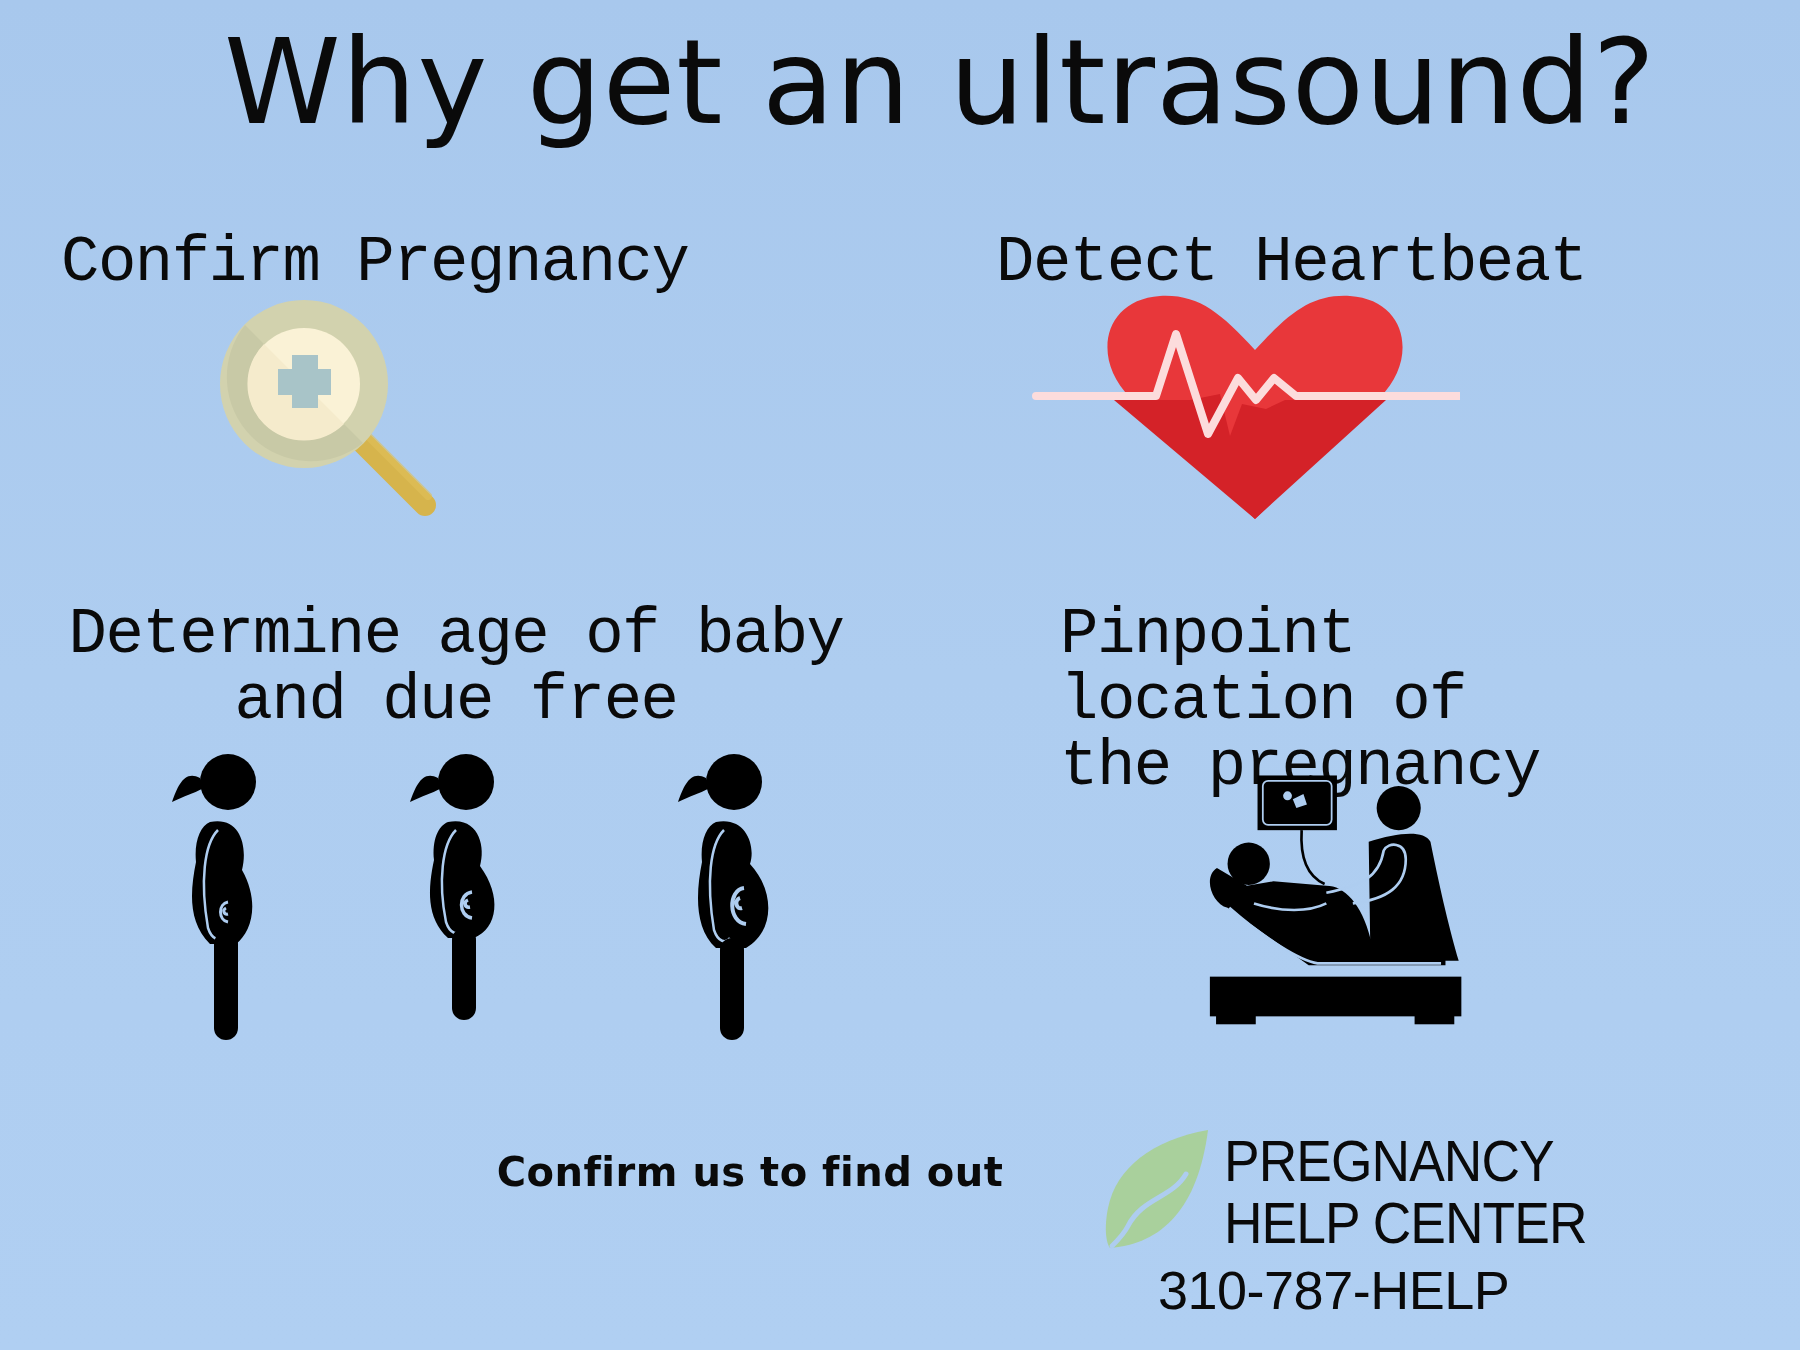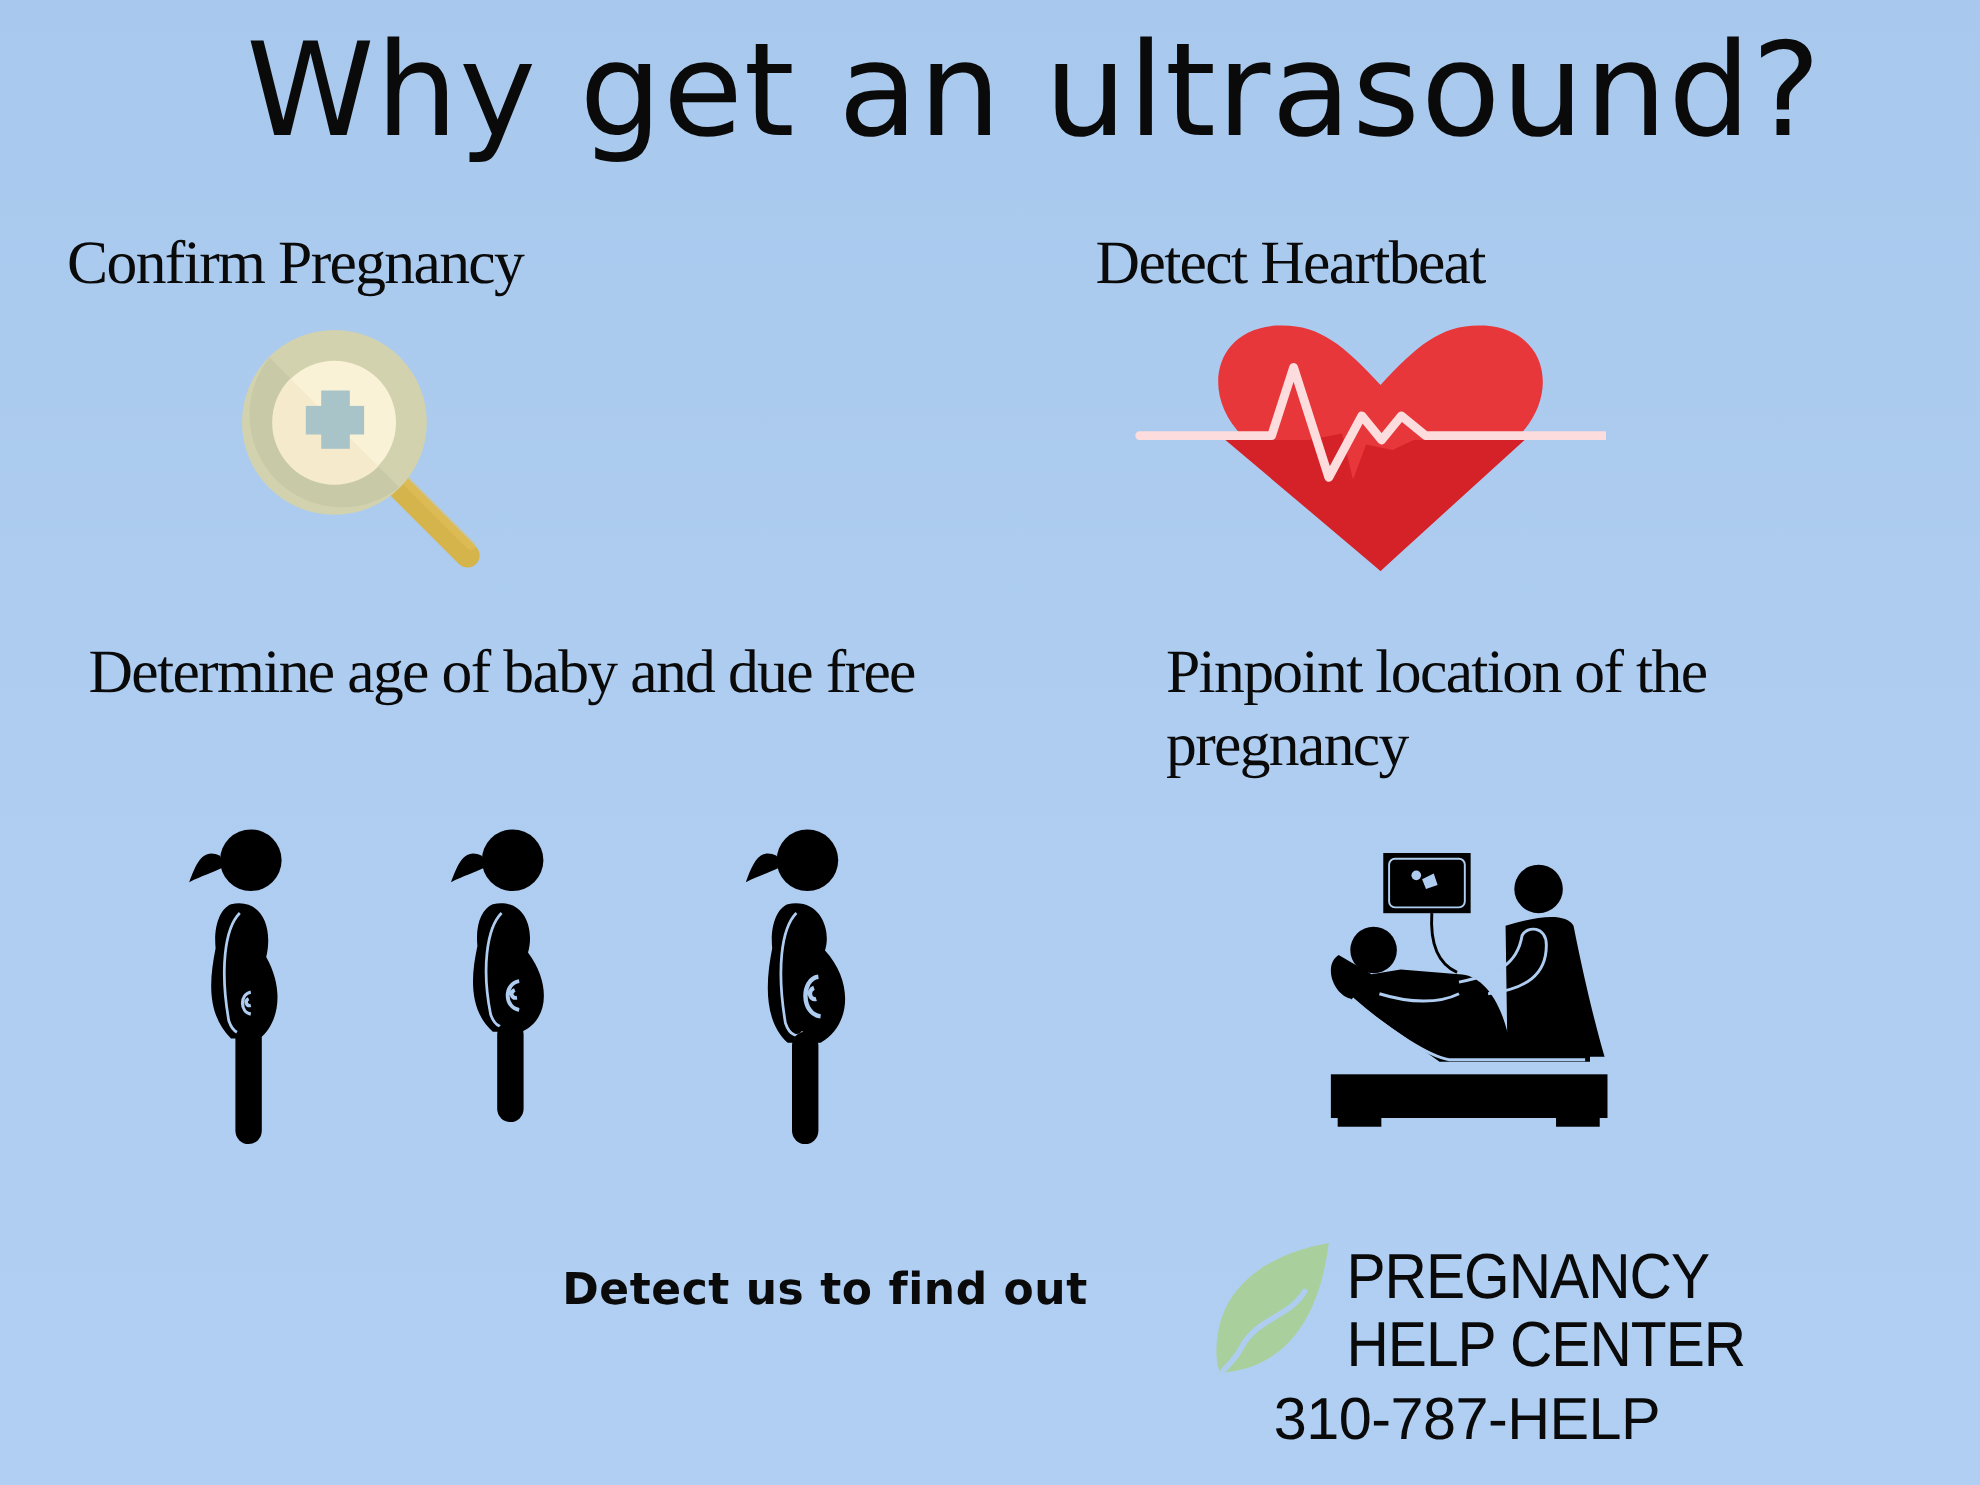--- a/index.html
+++ b/index.html
@@ -8,22 +8,22 @@
     background: linear-gradient(180deg, #a8c8ed 0%, #aecdf0 50%, #b0cff2 100%);
     font-family: "Liberation Sans", sans-serif; color:#0a0a0a;
   }
   .abs { position:absolute; }
   .title {
     left:0; width:1880px; top:12px; text-align:center;
     font-family: "DejaVu Sans", sans-serif; font-size:118px; font-weight:normal;
     letter-spacing:1px; line-height:140px;
   }
   .heading {
-    font-family: Liberation Serif, serif; font-size:56px; line-height:66px;
-    letter-spacing:-1.5px; white-space:nowrap;
+    font-family: Liberation Mono, monospace; font-size:64px; line-height:66px;
+    letter-spacing:-1.5px; white-space:nowrap;margin-top:24px;
   }
   .h-confirm { left:61px; top:206px; }
   .h-heart { left:996px; top:206px;text-align:center; }
   .h-age { left:60px; width:792px; top:578px; text-align:center; white-space:normal; }
   .h-loc { left:1060px; width:515px; top:578px; text-align:left; white-space:normal; }
   .icon svg { display:block; }
   .contact {
     left:400px; width:700px; top:1150px; text-align:center;
     font-family: "DejaVu Sans", sans-serif; font-weight:bold; font-size:40px; line-height:44px;
     letter-spacing:0.5px;
@@ -114,21 +114,21 @@
     <path d="M68 160 C100 170 130 170 150 160" fill="none" stroke="#aecdf0" stroke-width="3"></path>
     <path d="M150 148 C190 140 210 130 215 100 C220 90 240 90 240 110 C240 140 220 155 180 160" fill="none" stroke="#aecdf0" stroke-width="3"></path>
     <path d="M40 165 C80 200 120 225 140 228 L280 228" fill="none" stroke="#aecdf0" stroke-width="3"></path>
     <rect x="18" y="243" width="285" height="45" fill="#000"></rect>
     <rect x="25" y="285" width="45" height="12" fill="#000"></rect>
     <rect x="250" y="285" width="45" height="12" fill="#000"></rect>
   </svg>
 </div>
 
 <div class="abs contact">
-  <div>Detect us to find out</div>
+  <div>Confirm us to find out</div>
 </div>
 
 <div class="abs icon" style="left:1102px; top:1128px;">
   <svg width="110" height="122" viewBox="0 0 110 122">
     <path d="M106 2 C50 12 14 40 6 80 C2 100 4 115 8 120 C60 116 96 80 106 2 Z" fill="#a9d09c"></path>
     <path d="M84 46 C70 70 40 70 26 98 C22 106 16 112 10 118" fill="none" stroke="#aecdf0" stroke-width="5" stroke-linecap="round"></path>
   </svg>
 </div>
 
 <div class="abs brand">

